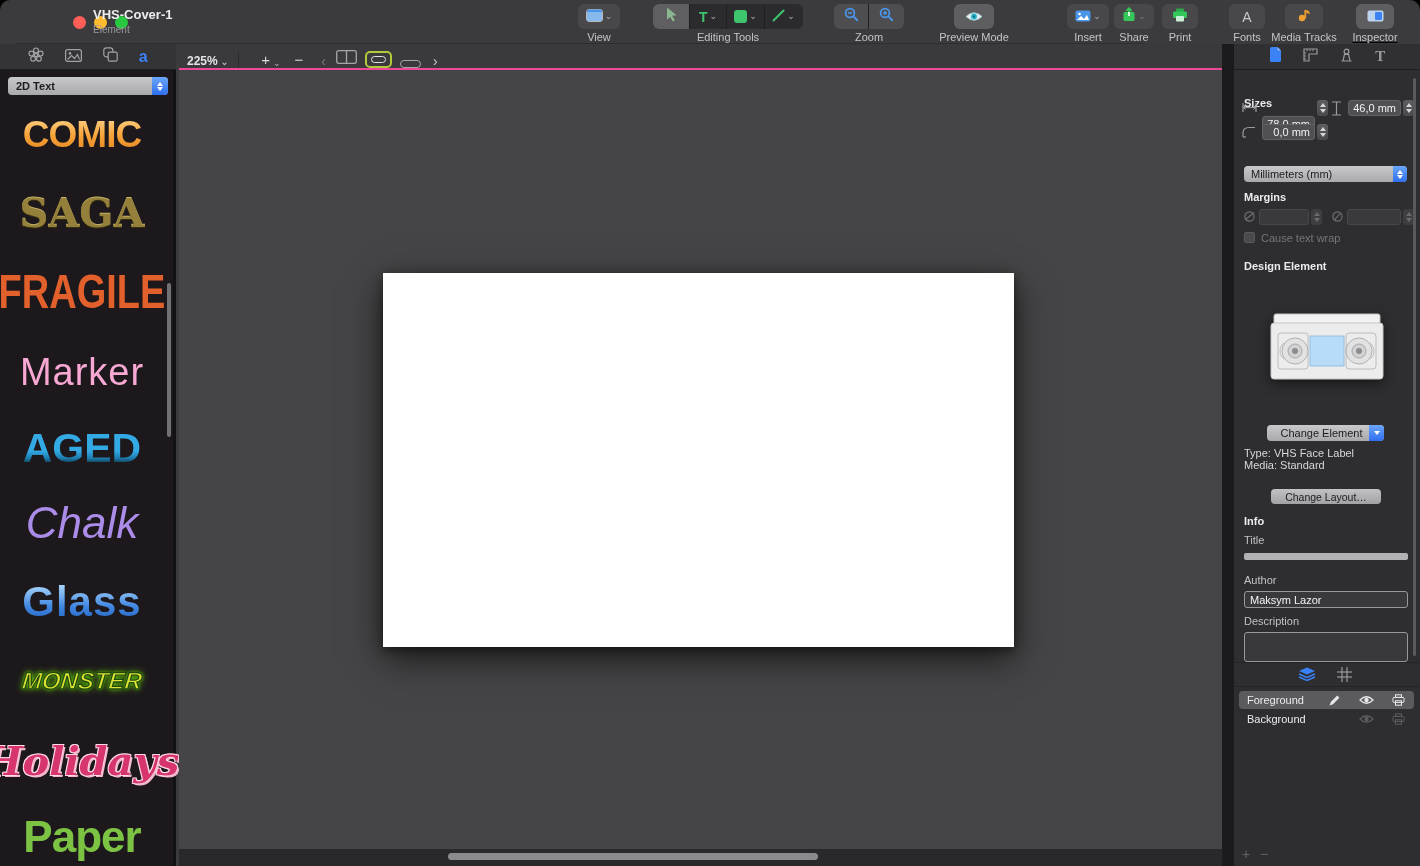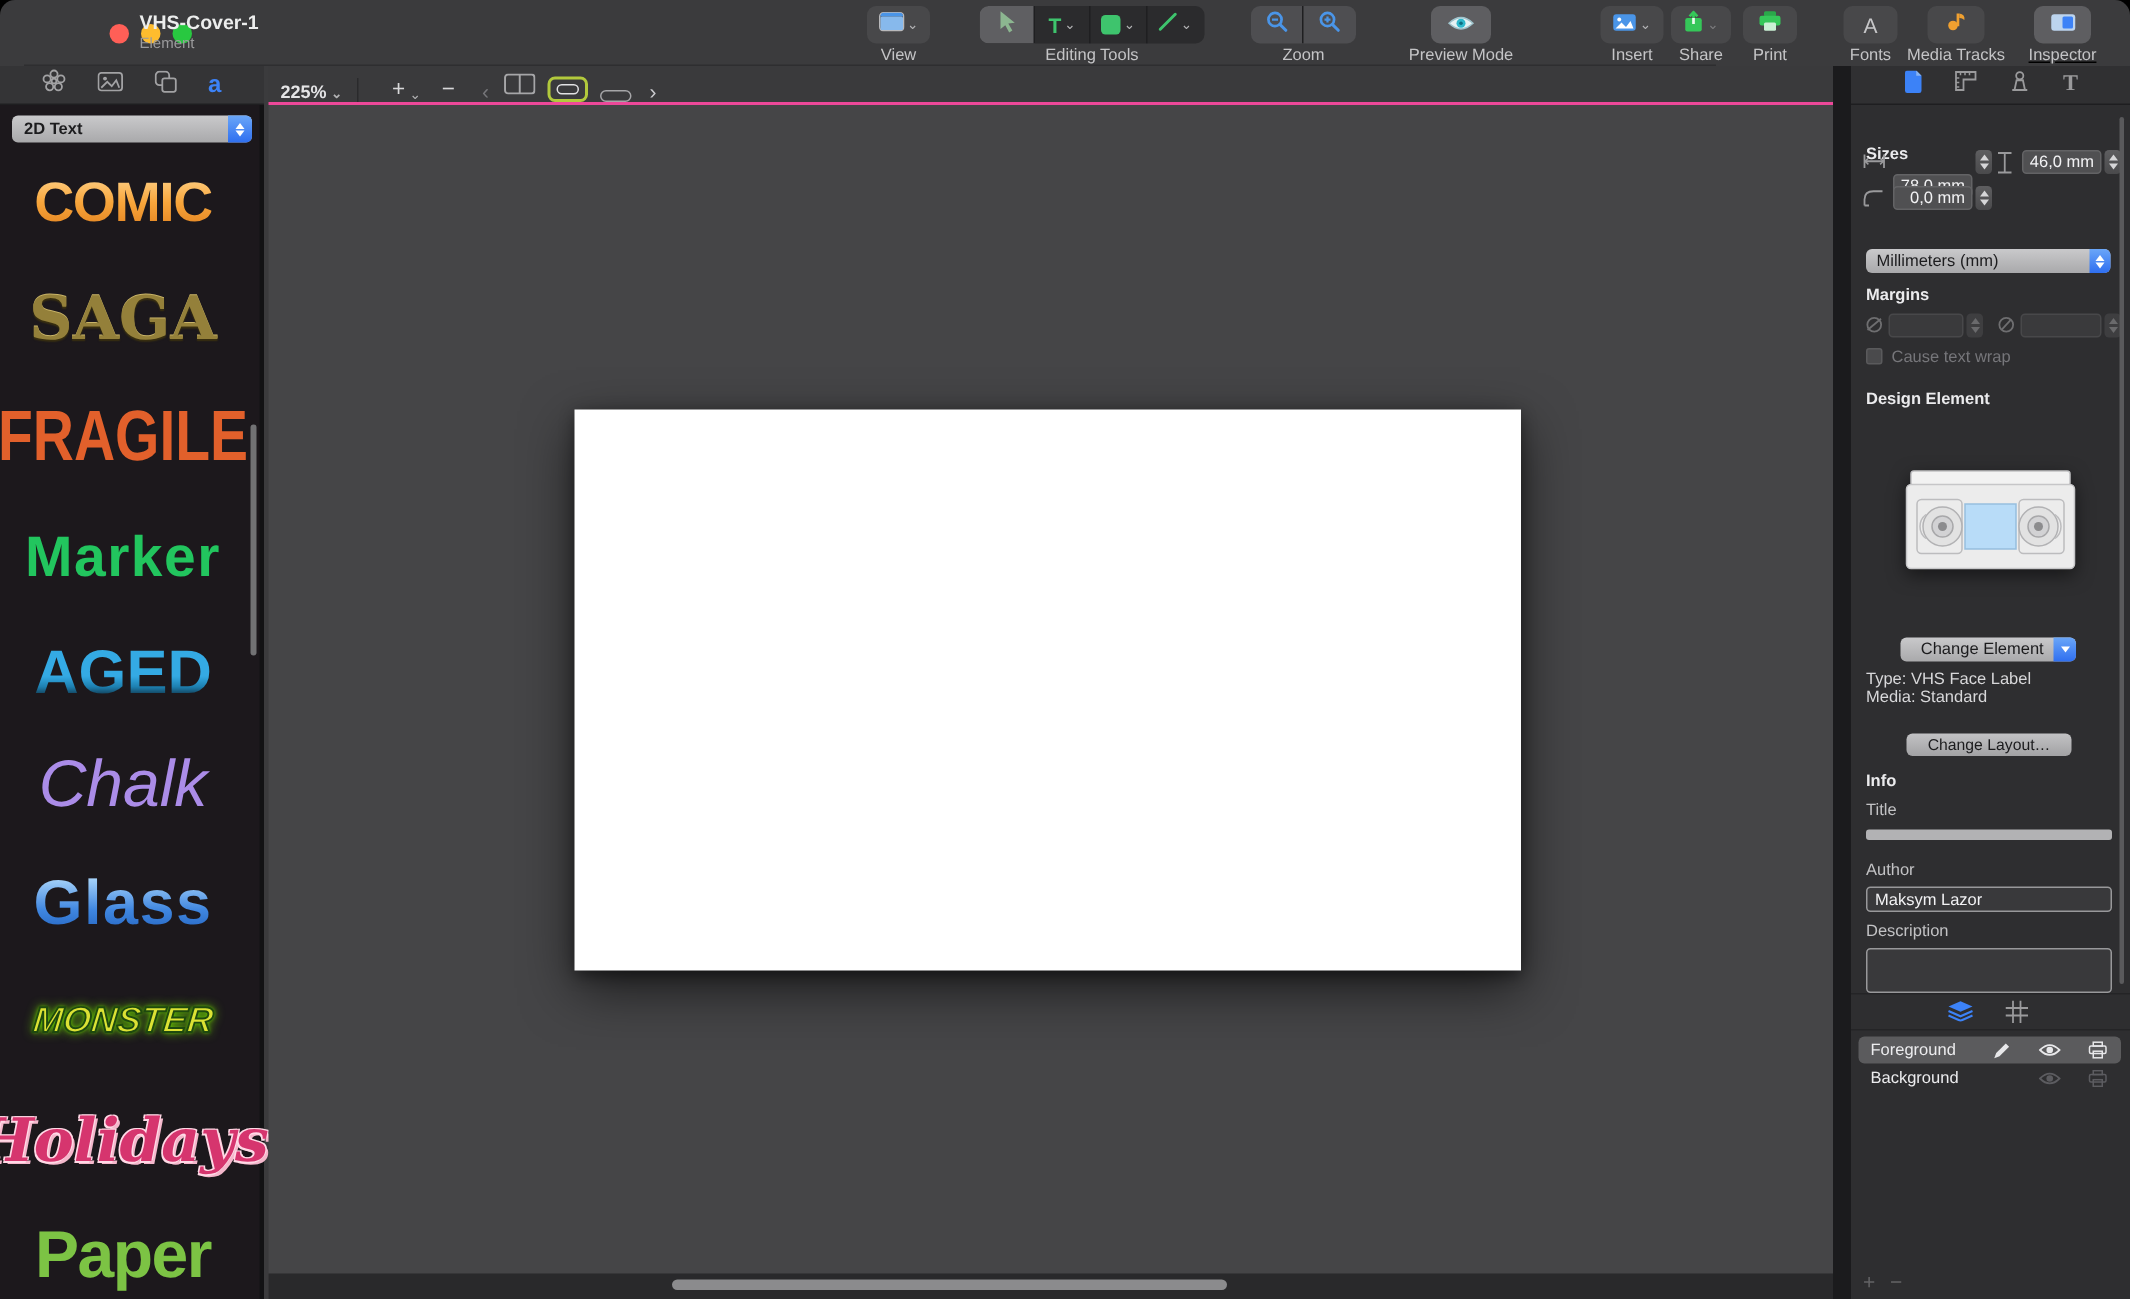--- a/index.html
+++ b/index.html
@@ -58,21 +58,21 @@
   .g-item { position:absolute; left:0; width:164px; height:58px; text-align:right;
     display:flex; align-items:center; justify-content:center; cursor:default; }
   .grad-text { -webkit-background-clip:text; background-clip:text; color:transparent; }
   .g-comic  { font-size:37px; font-weight:800; letter-spacing:-1px;
     background-image:linear-gradient(#ffd894, #f7a53b 50%, #df7d1c);
     text-shadow:none; }
   .g-saga   { font-family:"DejaVu Serif", serif; font-size:40px; font-weight:bold;
     color:#94803a; text-shadow:0 1px 1px #3a3010, 0 -1px 0 #c9b468; }
   .g-fragile{ font-size:38px; font-weight:800; color:#e2602b; transform:scaleY(1.25);
     letter-spacing:0px; }
-  .g-marker { font-size:38px; font-weight:700; color:#22c55e; letter-spacing:1px; }
+  .g-marker { font-size:38px; font-weight:400; color:#f9a8d4; letter-spacing:1px; }
   .g-aged   { font-size:41px; font-weight:800;
     background-image:linear-gradient(#34aae4 55%, #1d7fb0 70%, #113a50 82%, rgba(20,25,30,.25));
     letter-spacing:0; }
   .g-chalk  { font-style:italic; font-size:44px; font-weight:500; color:#ab8ce8; }
   .g-glass  { font-size:42px; font-weight:800; letter-spacing:1px;
     background-image:linear-gradient(#a8d4fa 15%, #3f86e0 60%, #1e5cb8);
     text-shadow:none; }
   .g-monster{ font-style:italic; font-size:24px; font-weight:800; color:#dce234;
     -webkit-text-stroke:1.3px #1e4a0e; letter-spacing:0;
     text-shadow:0 0 7px #6fd800, 0 0 3px #6fd800; transform:skewX(-6deg); }

